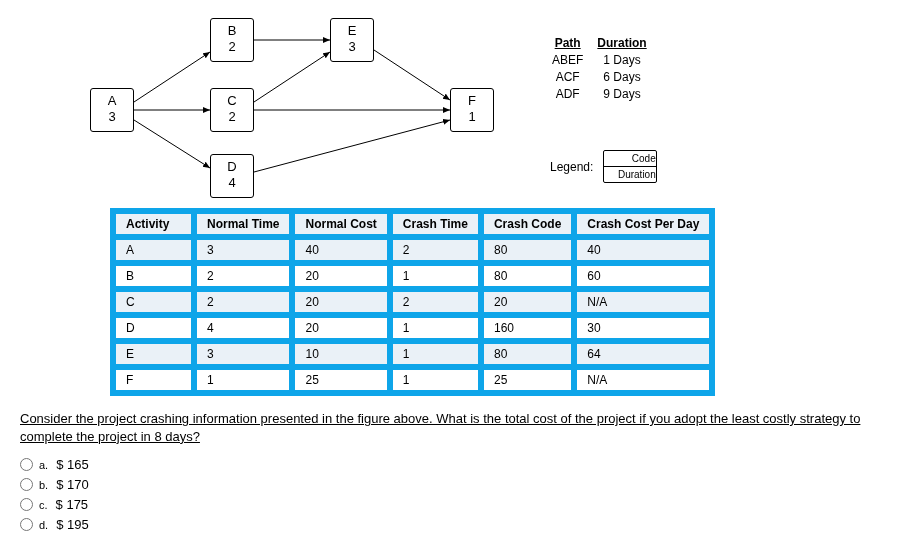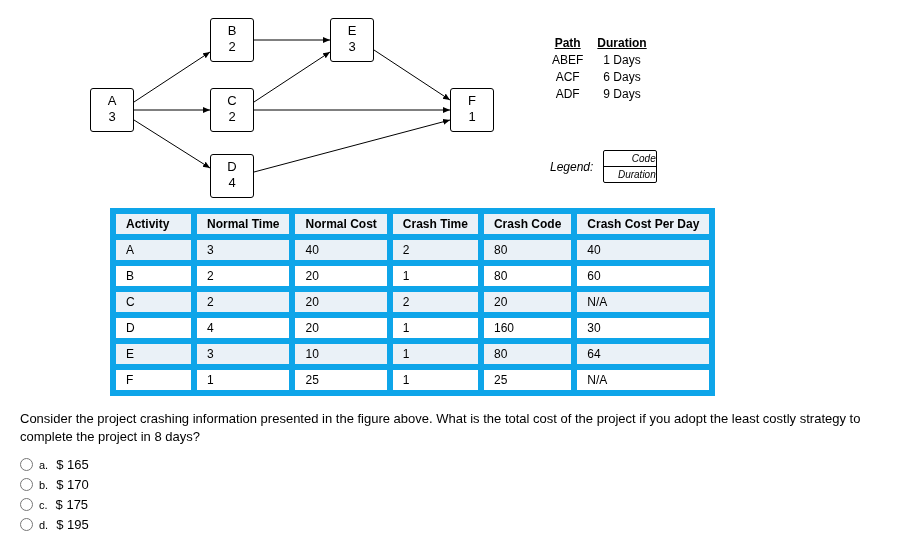--- a/index.html
+++ b/index.html
@@ -43,21 +43,20 @@
     top:24px;
     font-size:12px;
   }
   .paths-box table td { padding:0 12px 1px 0;text-align:center; }
   .paths-box .hdr { text-decoration: underline; font-weight:700;}
   .legend {
     position:absolute;
     left:530px;
     top:140px;
     font-size:12px;
-    font-style:italic;
   }
   .legend-lbl { display:inline-block; vertical-align:middle; margin-right:6px;}
   .legend-node {
     display:inline-block;
     vertical-align:middle;
     border:1px solid #000;
     width:52px;
     font-size:10px;
     text-align:right;
     border-radius:2px;
@@ -75,21 +74,21 @@
     padding:3px 10px;
     text-align:left;
     min-width:55px;
   }
   .data-table th {
     background:#eaf1f7;
     font-weight:700;
   }
   .data-table tr:nth-child(odd) td { background:#eaf1f7; }
   .data-table tr:nth-child(even) td { background:#fff; }
-  .question { font-size:13px; margin-bottom:12px; line-height:1.35;}
+  .question { font-size:13px; margin-bottom:12px; line-height:1.35;text-decoration:underline;}
   .options { font-size:13px; }
   .opt { display:flex; align-items:center; margin:5px 0; gap:6px;}
   .opt input { margin:0;}
   .opt .lett { font-size:11px; margin-right:2px;}
 </style>
 </head>
 <body>
 
 <div class="top-area">
   <svg class="edges" viewBox="0 0 864 190">

